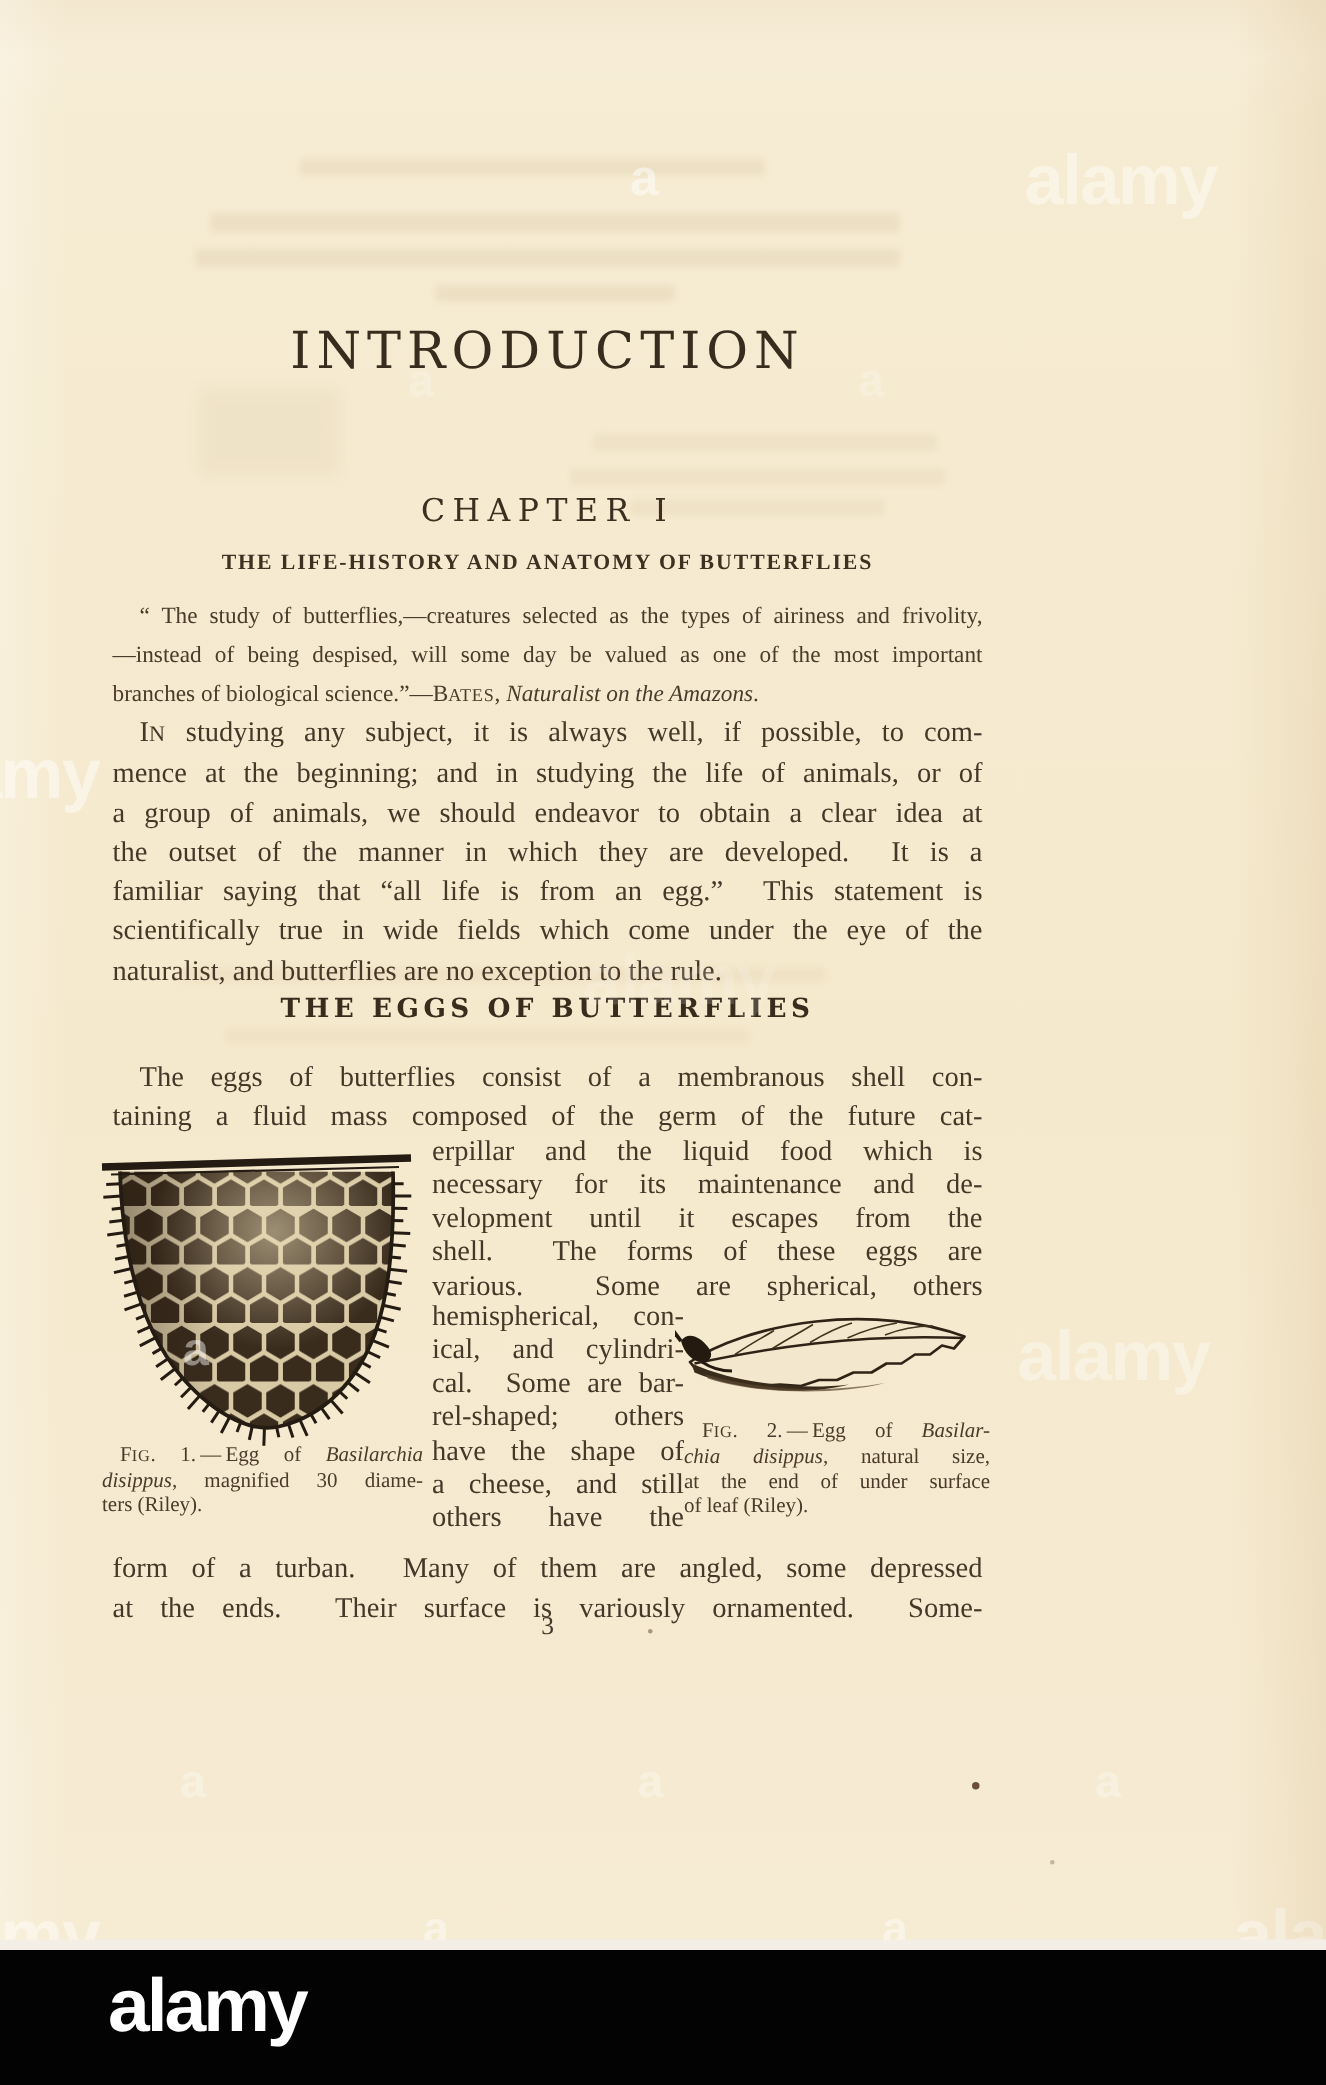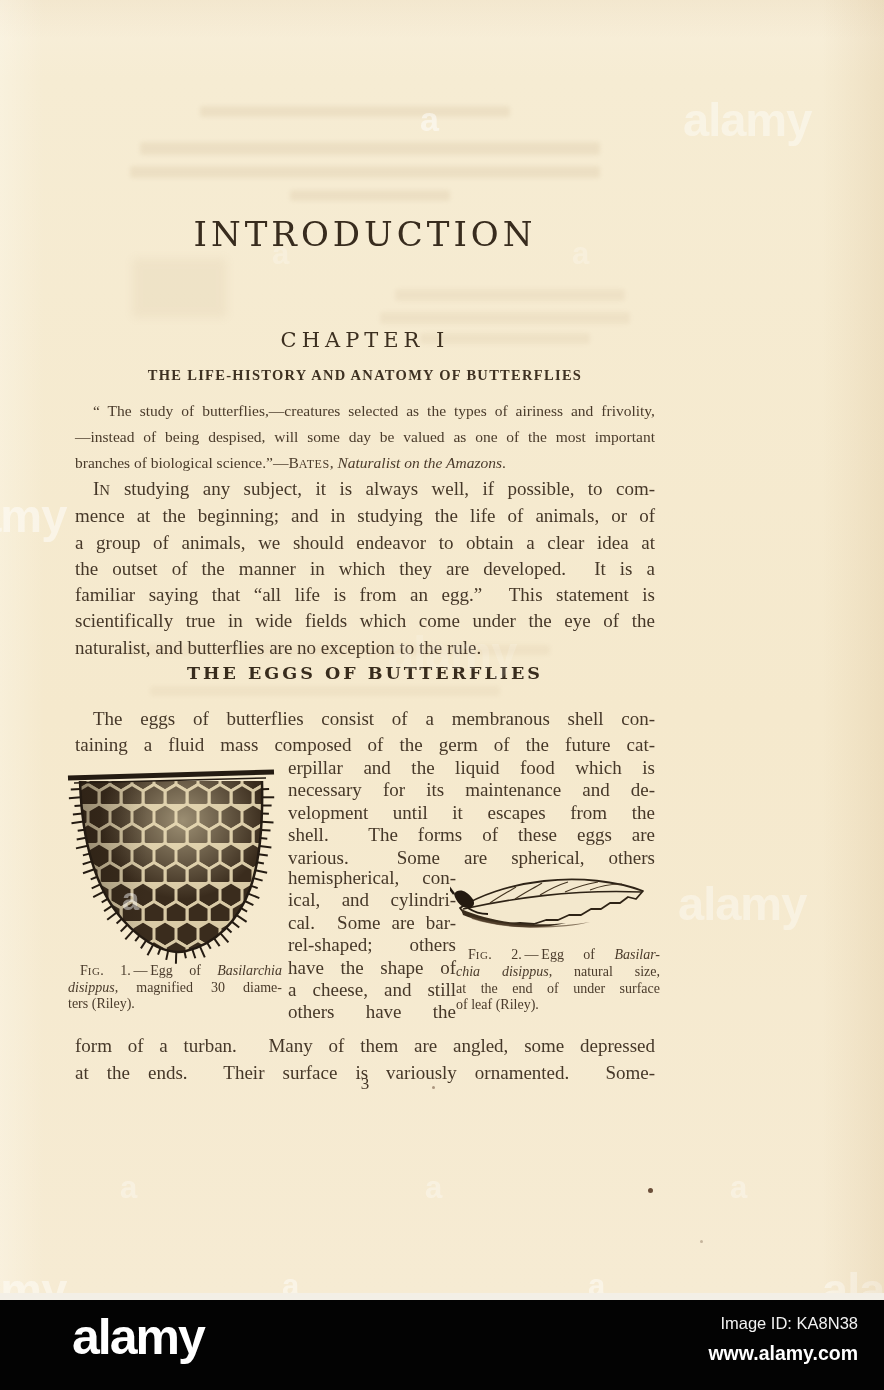--- a/index.html
+++ b/index.html
@@ -292,17 +292,13 @@
   <div class="wm" style="left:-62px; top:1262px; opacity:.45;">alamy</div>
   <div class="wma" style="left:282px; top:1268px; opacity:.45;">a</div>
   <div class="wma" style="left:588px; top:1268px; opacity:.45;">a</div>
   <div class="wm" style="left:822px; top:1262px; opacity:.45;">alamy</div>
 </div>
 
 <div class="strip"></div>
 
 <div class="footer">
   <div class="footer-logo">alamy</div>
-  <div class="footer-right">
-    <div class="footer-id">Image ID: KA8N38</div>
-    <div class="footer-site">www.alamy.com</div>
-  </div>
 </div>
 
 </body></html>

